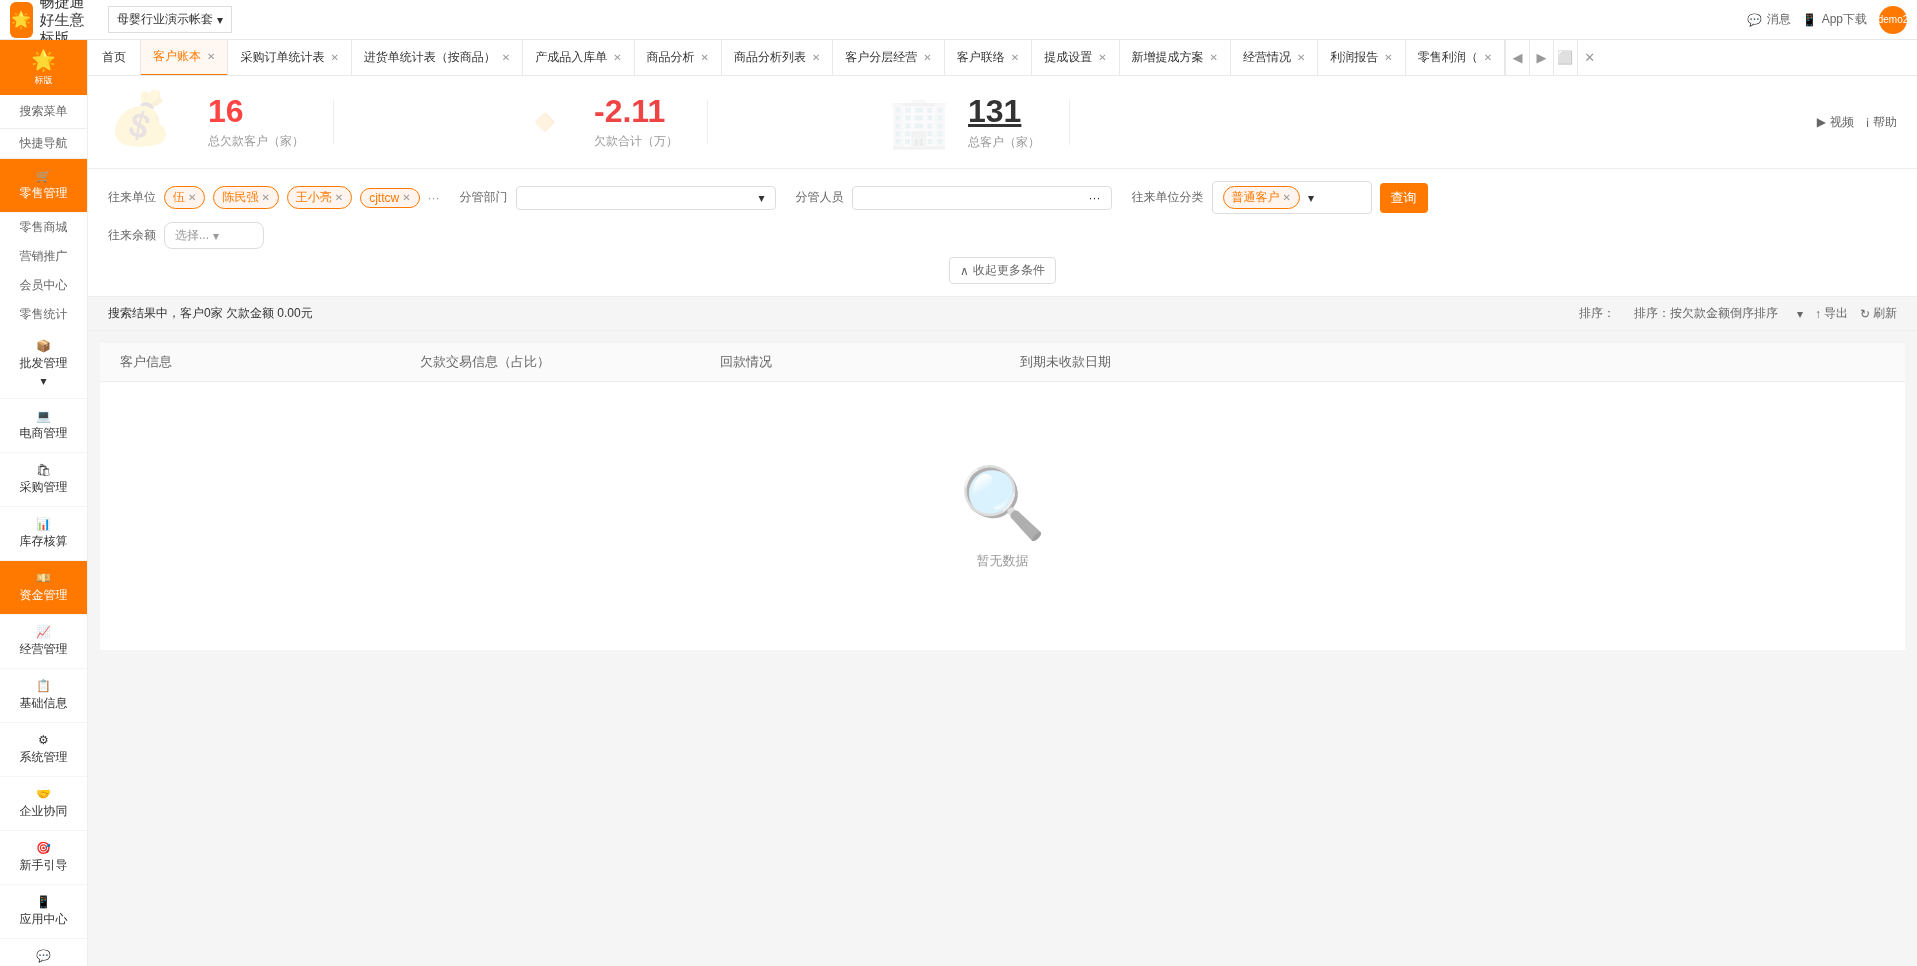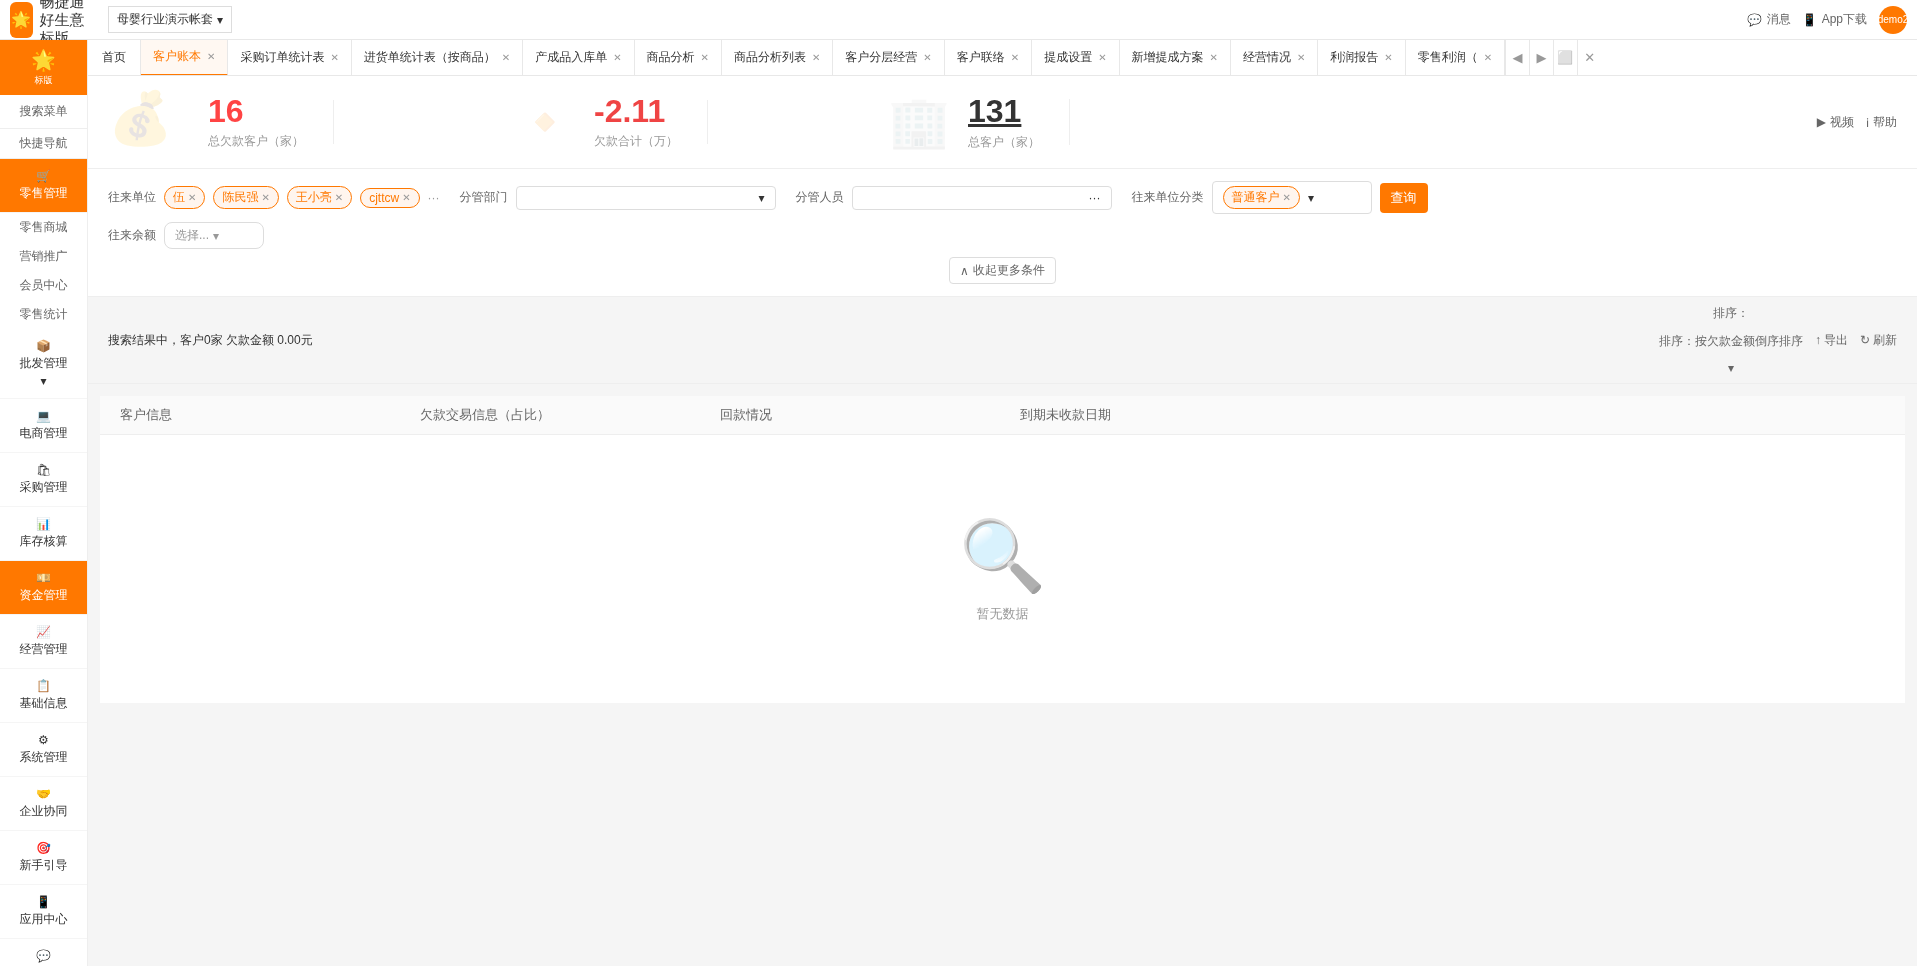--- a/index.html
+++ b/index.html
@@ -55,21 +55,21 @@
     .filter-input { display: inline-flex; align-items: center; gap: 4px; padding: 4px 10px; border: 1px solid #ddd; border-radius: 8px; font-size: 12px; color: #999; background: #fff; cursor: pointer; min-width: 100px; }
     .tag-orange { border-color: #ff7800; color: #ff7800; background: #fff5ee; }
     .collapse-btn { display: flex; align-items: center; gap: 4px; font-size: 12px; color: #666; cursor: pointer; padding: 4px 10px; border: 1px solid #ddd; border-radius: 4px; }
     .query-btn { padding: 6px 11px; background: #ff7800; color: white; border: none; border-radius: 4px; font-size: 13px; cursor: pointer; }
 
     
     .results-bar { display: flex; align-items: center; justify-content: space-between; padding: 8px 20px; background: #f5f5f5; border-bottom: 1px solid #eee; }
     .results-info { font-size: 12px; color: #333; }
     .results-actions { display: flex; align-items: center; gap: 12px; font-size: 12px; color: #666; }
     .results-action { cursor: pointer; display: flex; align-items: center; gap: 3px; }
-    .sort-select { display: flex; align-items: center; gap: 11px; cursor: pointer; flex-direction: column; }
+    .sort-select { display: flex; align-items: center; gap: 19px; cursor: pointer; }
 
     
     .data-table { background: #fff; margin: 12px; }
     .table-header { display: flex; padding: 10px 20px; background: #fafafa; border-bottom: 1px solid #eee; }
     .table-col { font-size: 13px; color: #666; font-weight: normal; }
     .col-customer { flex: 0 0 300px; }
     .col-debt { flex: 0 0 300px; }
     .col-repay { flex: 0 0 300px; }
     .col-expire { flex: 1; }
 

